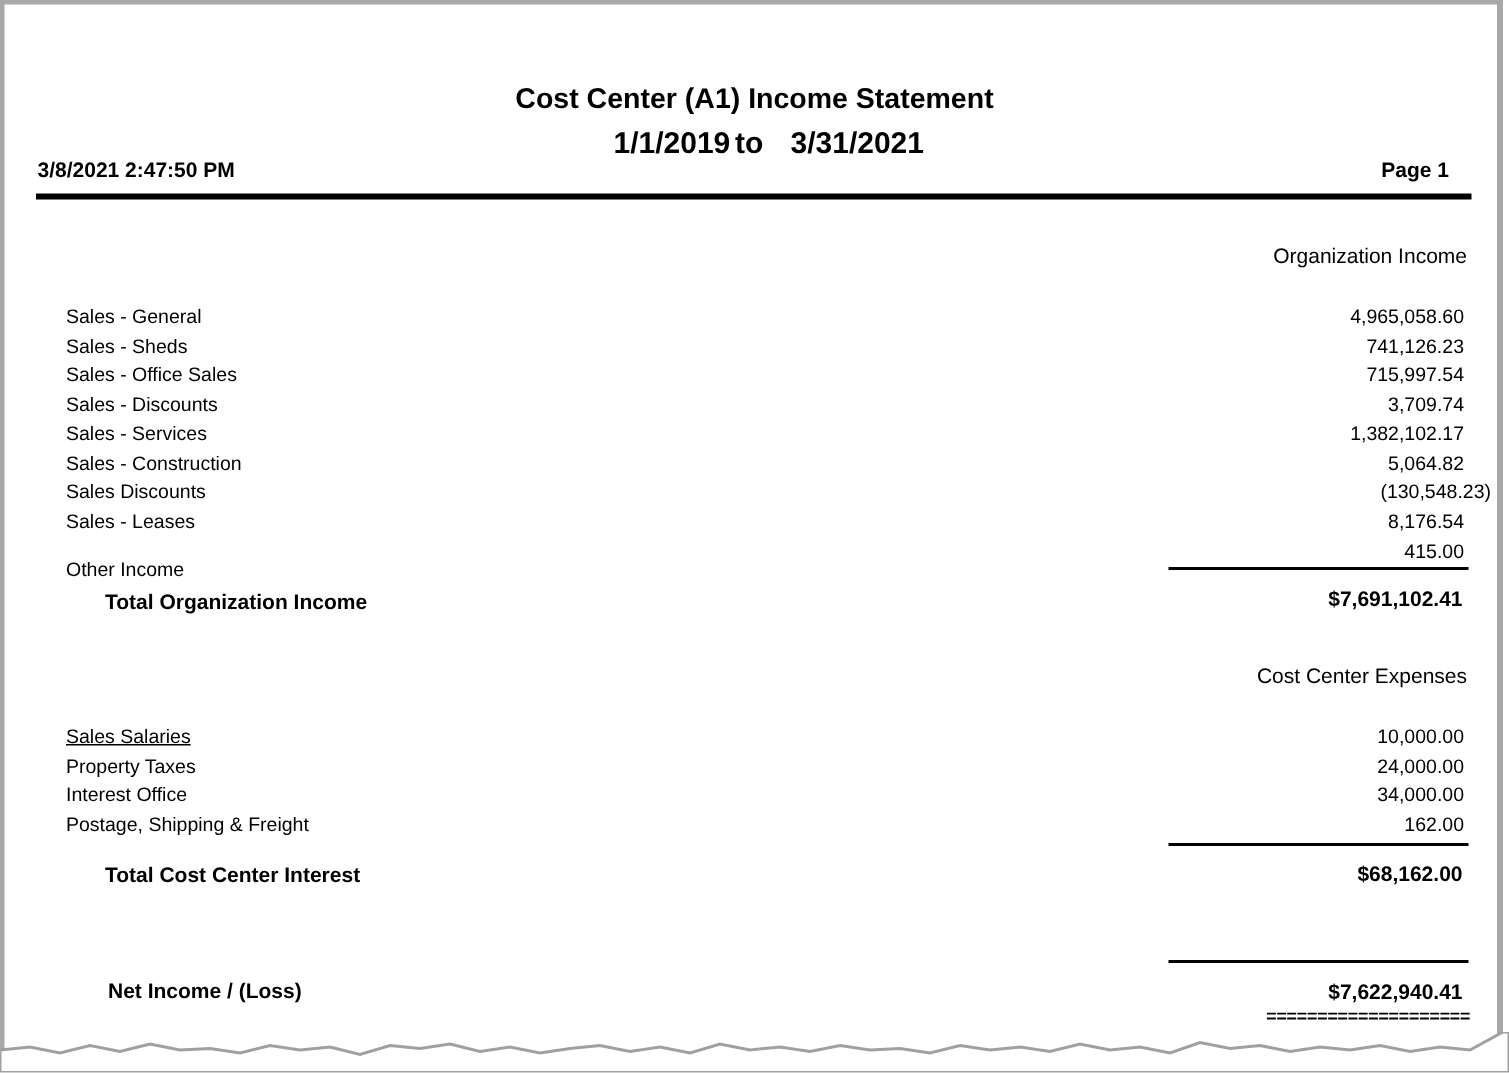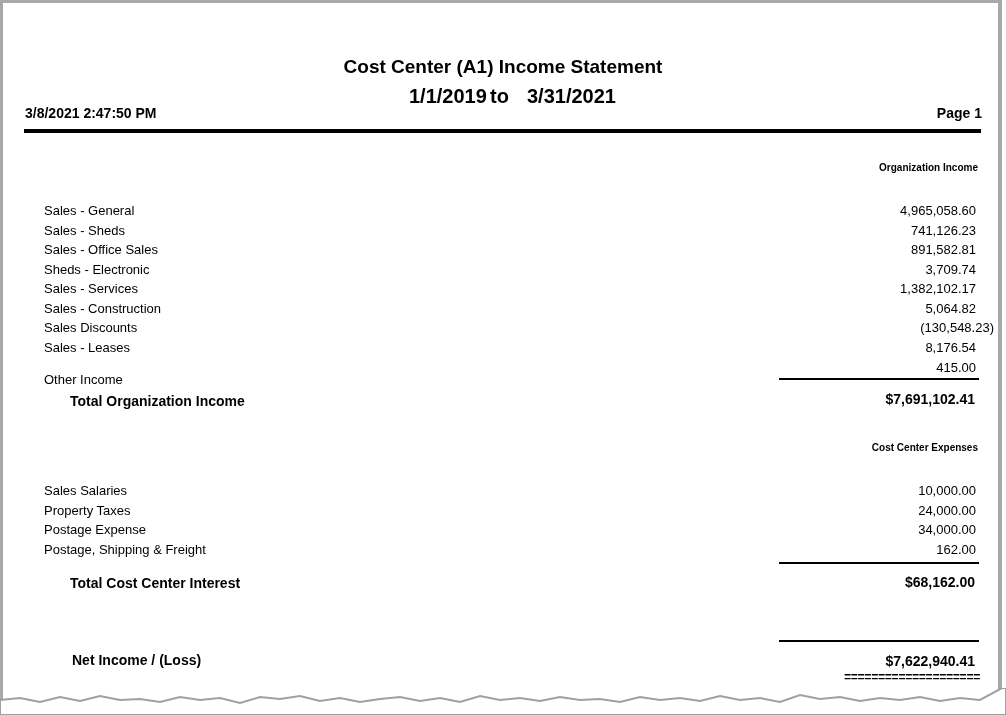--- a/index.html
+++ b/index.html
@@ -11,23 +11,23 @@
   .frame {
     position: absolute; left: 0; top: 0; width: 1002px; height: 700px;
     border-left: 3px solid #a8a8a8; border-right: 4px solid #a8a8a8; border-top: 3px solid #a8a8a8;
     box-sizing: border-box; background: #fff;
   }
   .torn { position: absolute; left: 0; top: 688px; width: 1006px; height: 27px; }
   .abs { position: absolute; white-space: nowrap; }
   .title { left: 0; width: 1006px; text-align: center; top: 56px; font-size: 19px; font-weight: bold; }
   .daterange { top: 85px; font-size: 20px; font-weight: bold; }
   .runstamp { left: 25px; top: 105px; font-size: 14px; font-weight: bold; }
-  .page { right: 24px; top: 105px; font-size: 14px; font-weight: bold; }
+  .page { right: 40px; top: 105px; font-size: 14px; font-weight: bold; }
   .rule-thick { position: absolute; left: 24px; width: 957px; top: 129px; height: 4px; background: #000; }
-  .section-head { right: 28px; font-size: 10px; font-weight: bold; }
+  .section-head { right: 28px; font-size: 14px; font-weight: normal; }
   .label { left: 44px; font-size: 13px; }
   .value { right: 30px; font-size: 13px; text-align: right; }
   .total-label { left: 70px; font-size: 14px; font-weight: bold; }
   .total-value { right: 31px; font-size: 14px; font-weight: bold; text-align: right; margin-left: 40px; }
   .rule { position: absolute; left: 779px; width: 200px; height: 2px; background: #000; }
   .dbl { right: 26px; font-size: 12px; font-weight: bold; letter-spacing: -0.4px; font-family: "Liberation Mono", monospace; }
 </style>
 </head>
 <body>
 
@@ -45,45 +45,45 @@
 <div class="abs page">Page  1</div>
 <div class="rule-thick"></div>
 
 <div class="abs section-head" style="top:162px;">Organization Income</div>
 
 <div class="abs label" style="top:203px;">Sales - General</div>
 <div class="abs value" style="top:203px;">4,965,058.60</div>
 <div class="abs label" style="top:223px;">Sales - Sheds</div>
 <div class="abs value" style="top:223px;">741,126.23</div>
 <div class="abs label" style="top:242px;">Sales - Office Sales</div>
-<div class="abs value" style="top:242px;">891,582.81</div>
-<div class="abs label" style="top:262px;">Sheds - Electronic</div>
+<div class="abs value" style="top:242px;">715,997.54</div>
+<div class="abs label" style="top:262px;">Sales - Discounts</div>
 <div class="abs value" style="top:262px;">3,709.74</div>
 <div class="abs label" style="top:281px;">Sales - Services</div>
 <div class="abs value" style="top:281px;margin-left:20px;">1,382,102.17</div>
 <div class="abs label" style="top:301px;">Sales - Construction</div>
 <div class="abs value" style="top:301px;">5,064.82</div>
 <div class="abs label" style="top:320px;">Sales Discounts</div>
 <div class="abs value" style="top:320px; right:12px;">(130,548.23)</div>
 <div class="abs label" style="top:340px;">Sales - Leases</div>
 <div class="abs value" style="top:340px;">8,176.54</div>
 <div class="abs label" style="top:372px;">Other Income</div>
 <div class="abs value" style="top:360px;">415.00</div>
 
 <div class="rule" style="top:378px;"></div>
 <div class="abs total-label" style="top:393px;">Total Organization Income</div>
 <div class="abs total-value" style="top:391px;">$7,691,102.41</div>
 
 <div class="abs section-head" style="top:442px;margin-left:28px;">Cost Center Expenses</div>
 
-<div class="abs label" style="top:483px;">Sales Salaries</div>
+<div class="abs label" style="top:483px;text-decoration:underline;">Sales Salaries</div>
 <div class="abs value" style="top:483px;">10,000.00</div>
 <div class="abs label" style="top:503px;">Property Taxes</div>
 <div class="abs value" style="top:503px;">24,000.00</div>
-<div class="abs label" style="top:522px;">Postage Expense</div>
+<div class="abs label" style="top:522px;">Interest Office</div>
 <div class="abs value" style="top:522px;">34,000.00</div>
 <div class="abs label" style="top:542px;">Postage, Shipping &amp; Freight</div>
 <div class="abs value" style="top:542px;">162.00</div>
 
 <div class="rule" style="top:562px;"></div>
 <div class="abs total-label" style="top:575px;">Total Cost Center Interest</div>
 <div class="abs total-value" style="top:574px;">$68,162.00</div>
 
 <div class="rule" style="top:640px;"></div>
 <div class="abs total-label" style="left:72px; top:652px;">Net Income / (Loss)</div>

